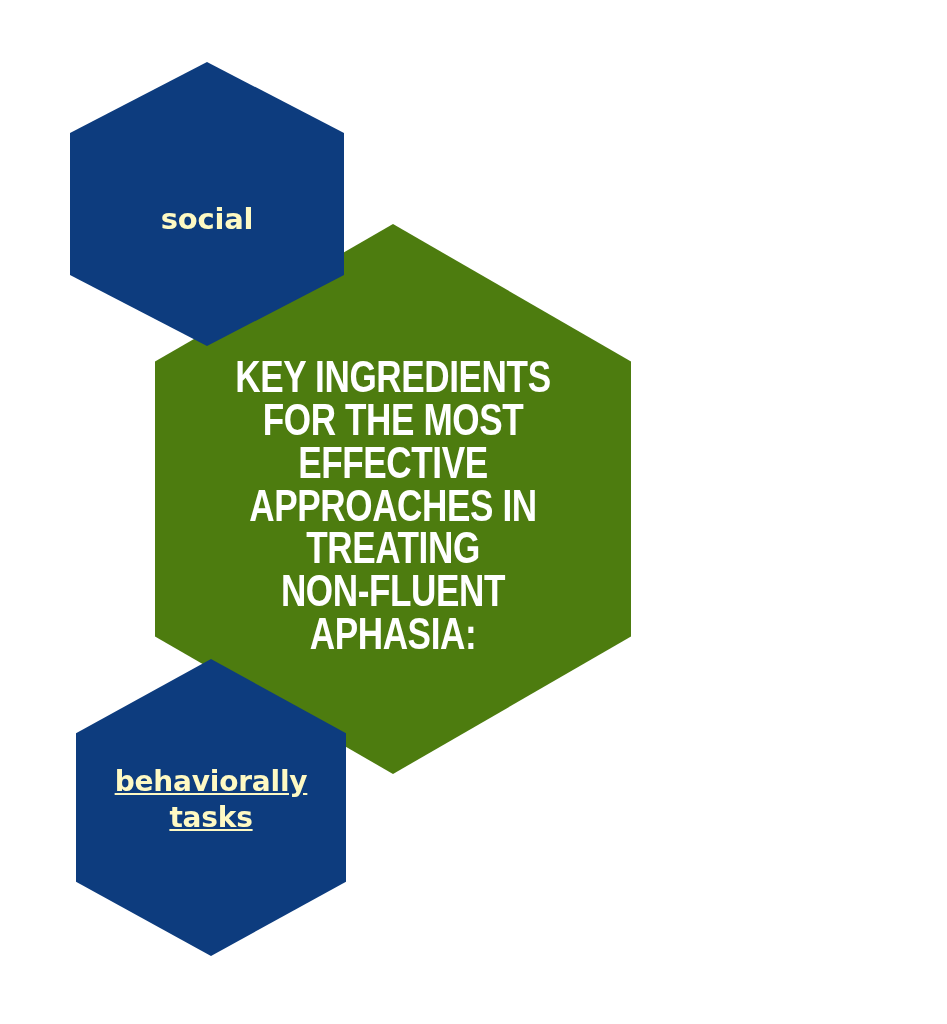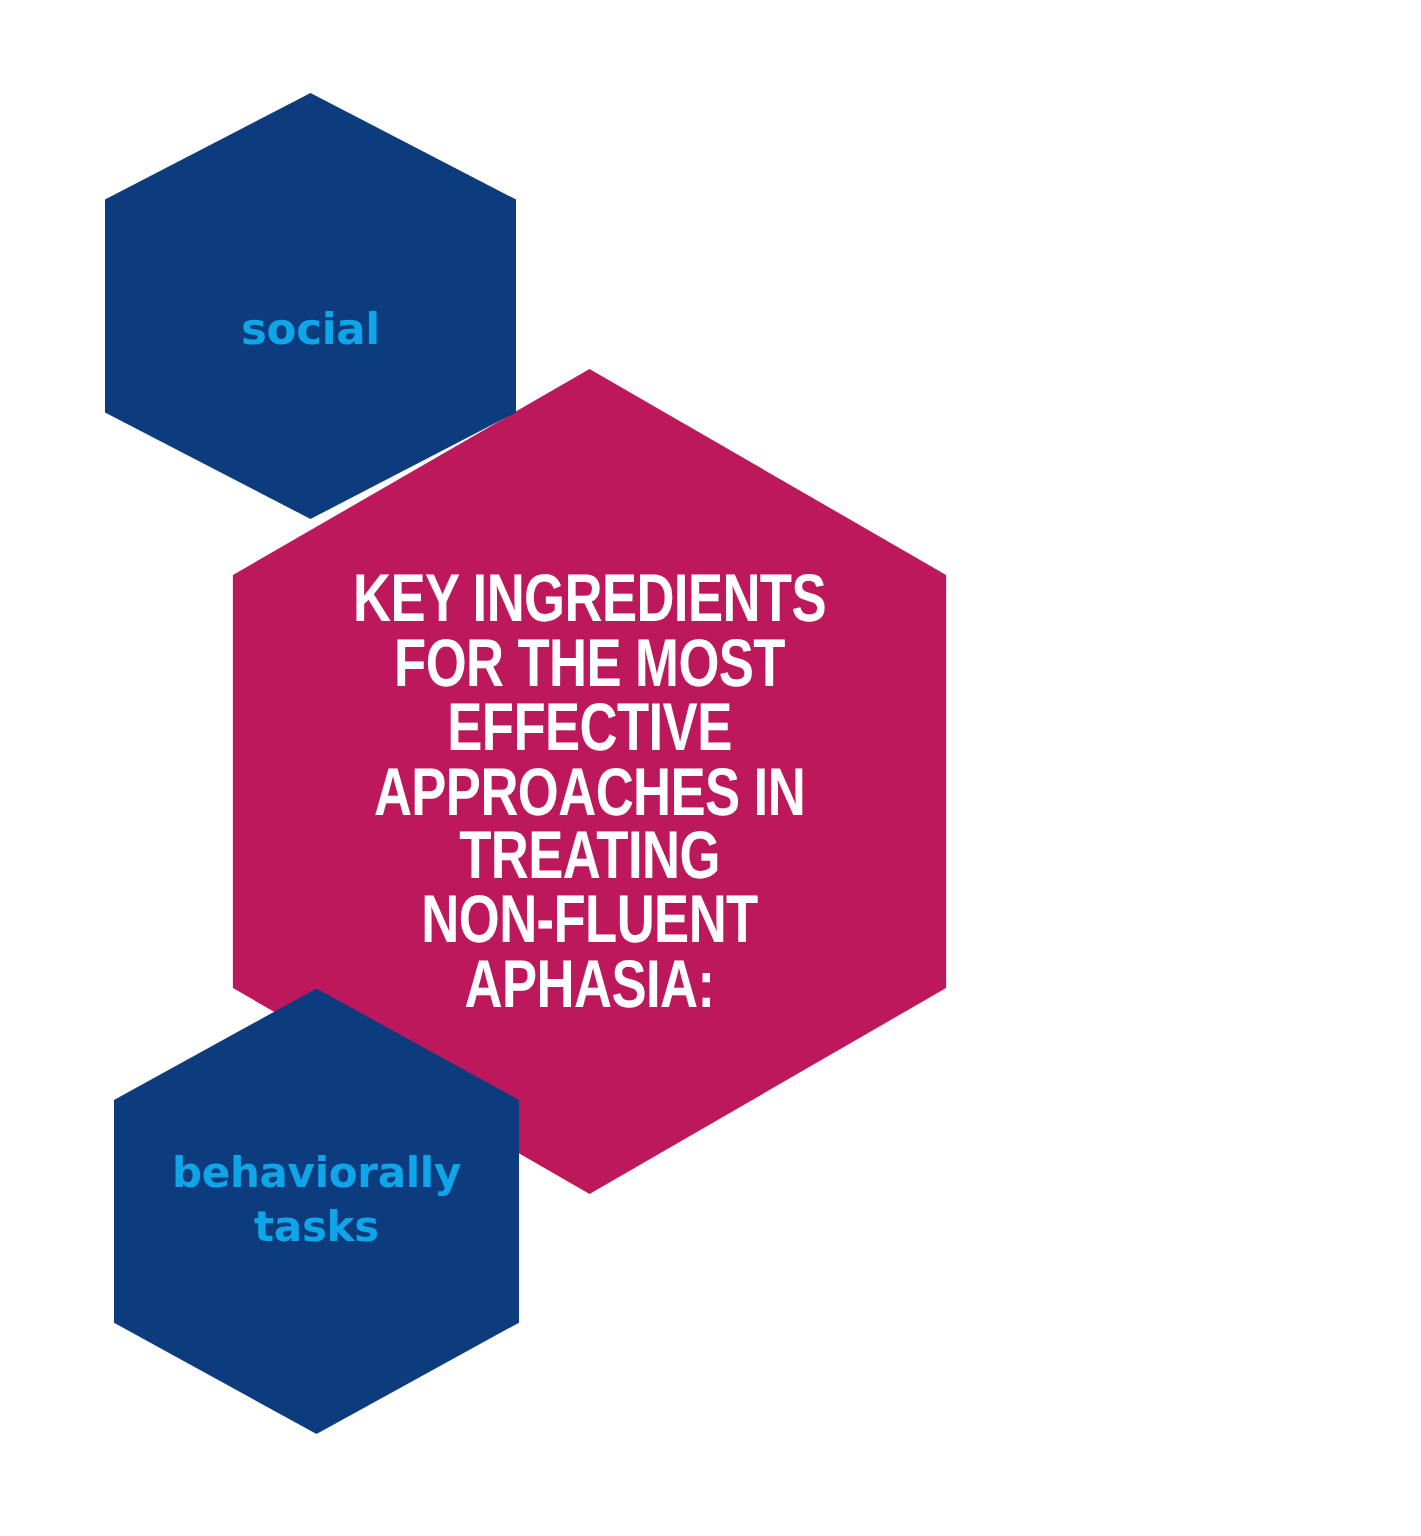--- a/index.html
+++ b/index.html
@@ -26,24 +26,24 @@
     display: flex;
     align-items: center;
     justify-content: center;
     -webkit-clip-path: polygon(50% 0%, 100% 25%, 100% 75%, 50% 100%, 0% 75%, 0% 25%);
     clip-path: polygon(50% 0%, 100% 25%, 100% 75%, 50% 100%, 0% 75%, 0% 25%);
     box-sizing: border-box;
   }
 
   .hex-center {
     left: 155px;
-    top: 246px;
+    top: 224px;
     width: 476px;
     height: 550px;
-    background: #be185d;
+    background: #4d7c0f;
     z-index: 1;
   }
 
   .hex-node {
     background: #0d3c7e;
     z-index: 2;
   }
 
   .hex-social {
     left: 70px;
@@ -83,21 +83,21 @@
     padding: 0 6px;
     box-sizing: border-box;
     margin-top: 14px;
     white-space: nowrap;
   }
   .center-text .line {
     display: block;
   }
 
   .node-text {
-    color: #0ea5e9;
+    color: #fef9c3;
     text-align: center;
     font-family: "DejaVu Sans", sans-serif;
     font-weight: 700;
     font-size: 29px;
     line-height: 1.28;
     letter-spacing: -0.2px;
     padding: 0 10px;
     box-sizing: border-box;
     width: 100%;
   }
@@ -107,20 +107,21 @@
     font-size: 29px;
     transform: translateY(16px);
   }
   .hex-intensive .node-text {
     font-size: 28px;
     transform: translateY(6px);
   }
   .hex-behavioral .node-text {
     font-size: 28px;
     transform: translateY(-8px);
+    text-decoration: underline;
   }
 </style>
 </head>
 <body>
 
 <div id="canvas">
 
   <div class="hex hex-center">
     <div class="center-text">
       <span class="line">KEY INGREDIENTS</span>

